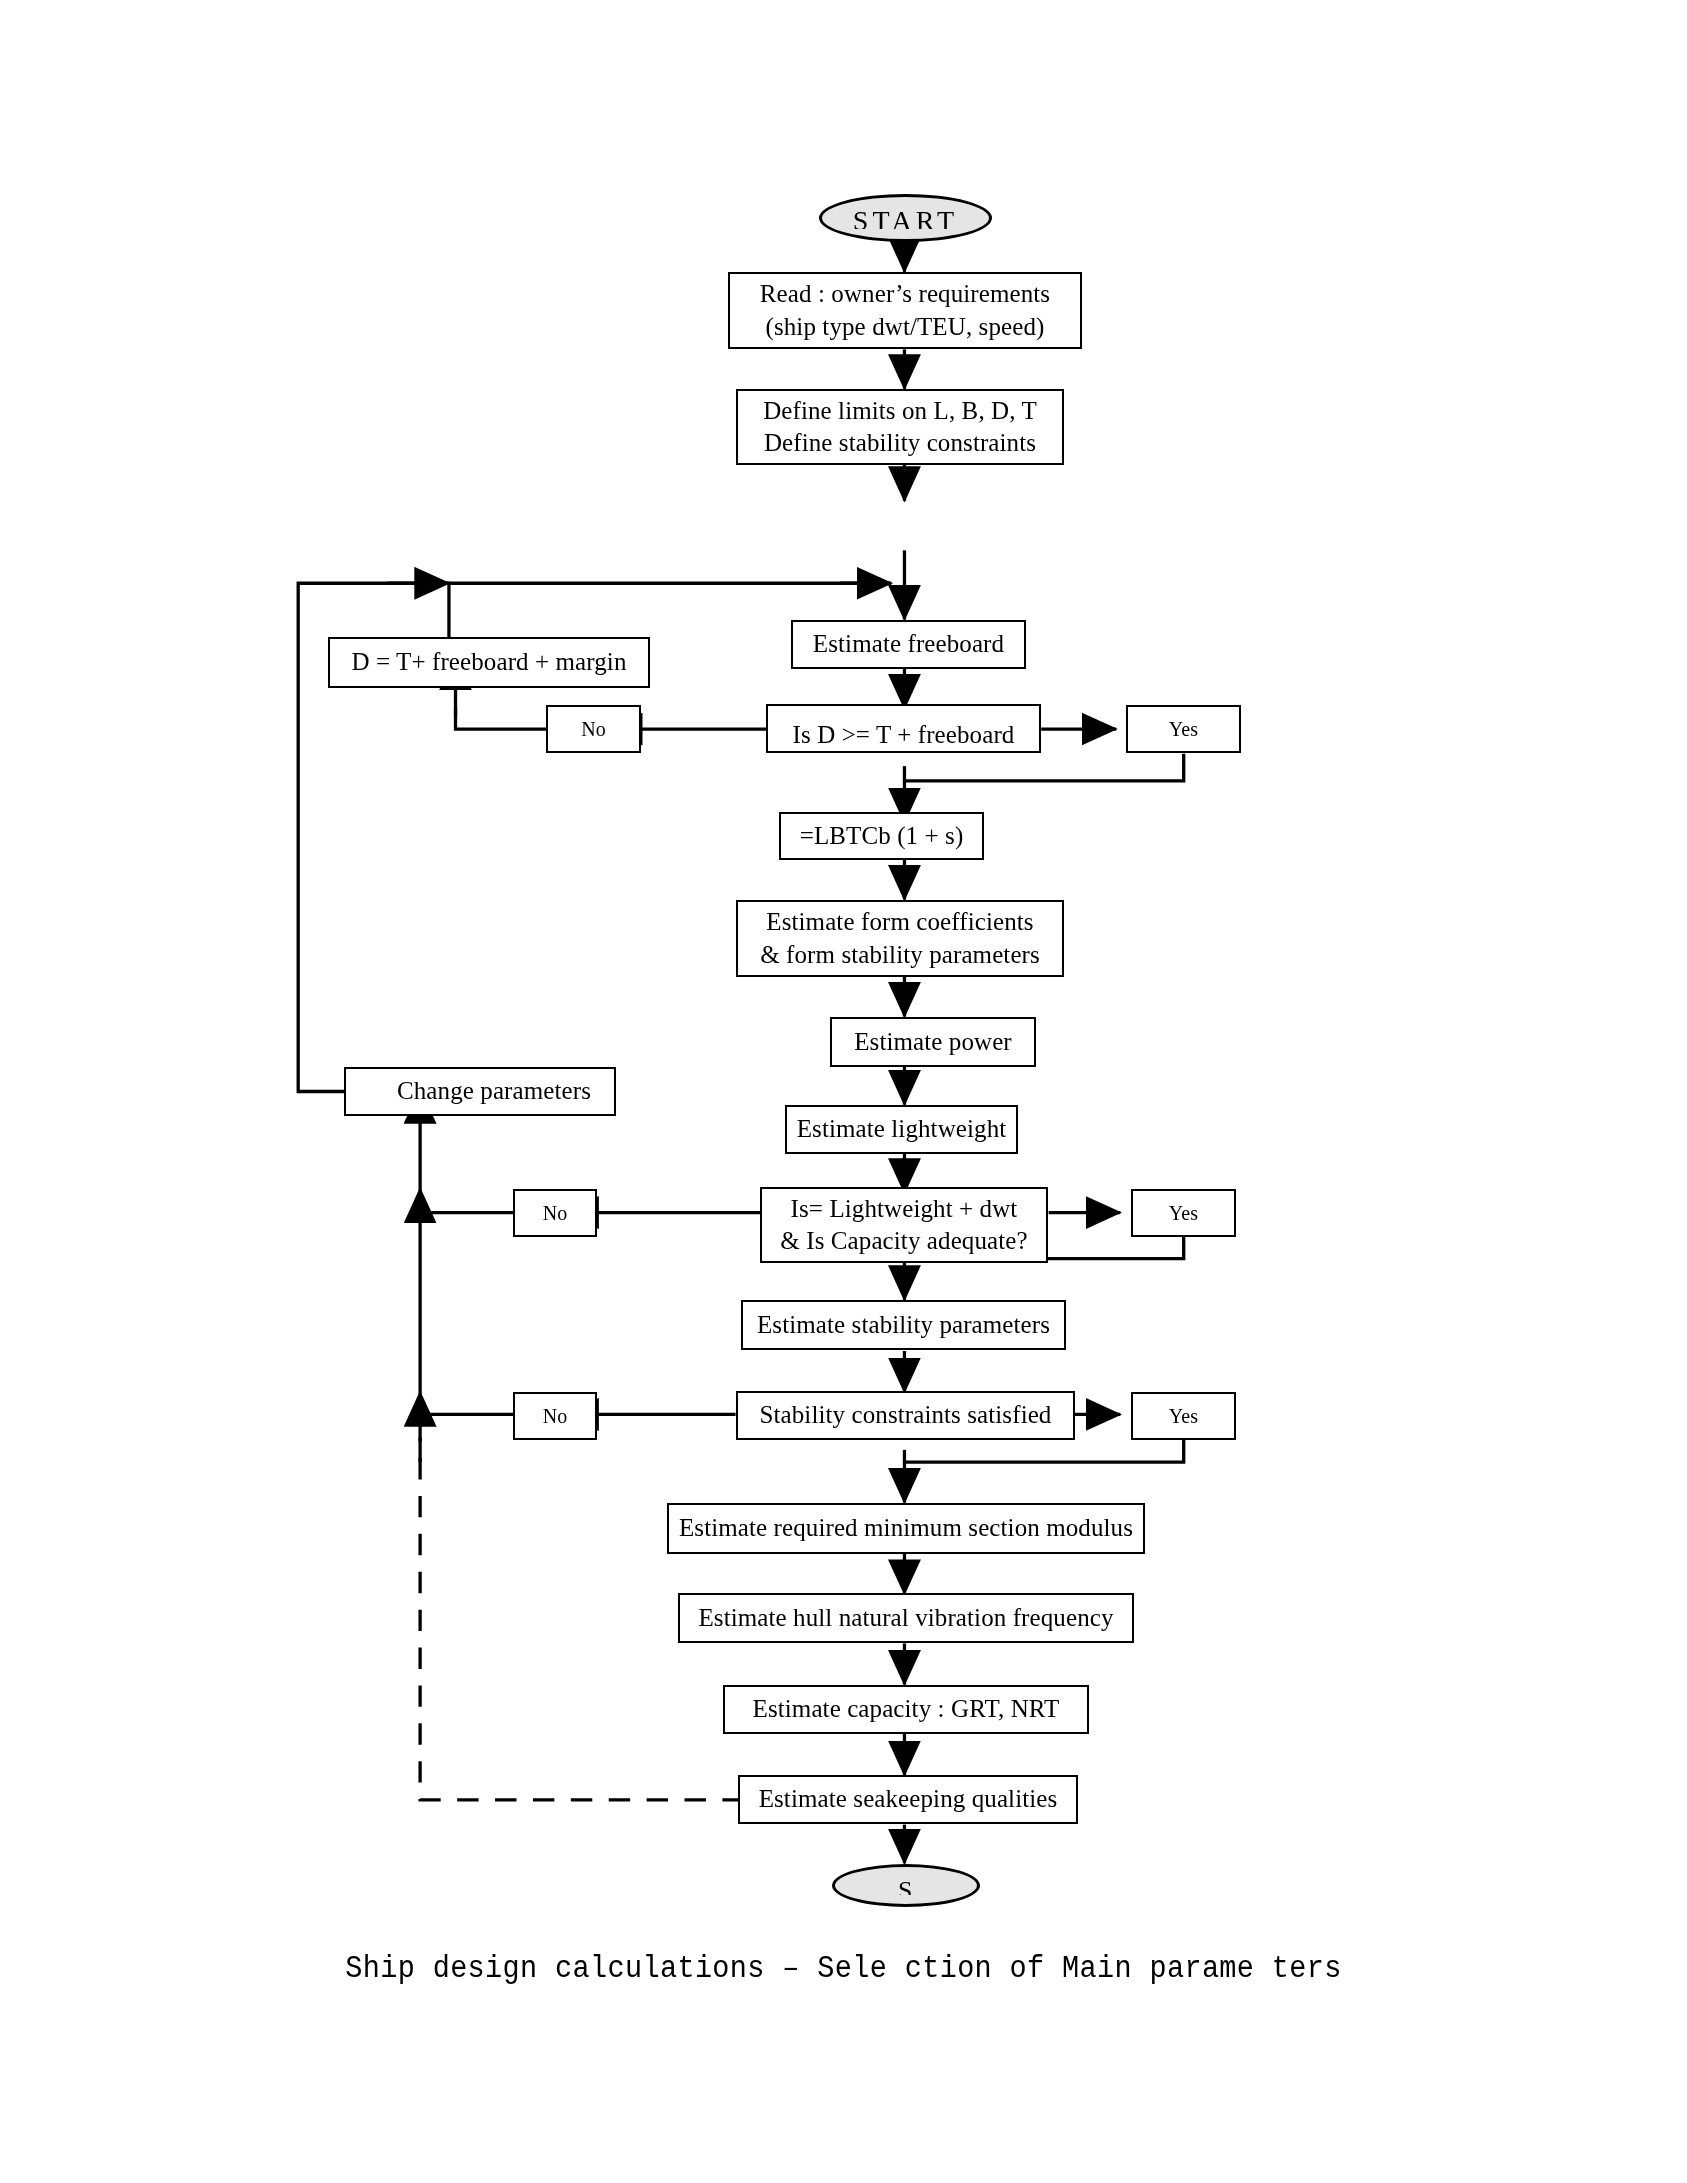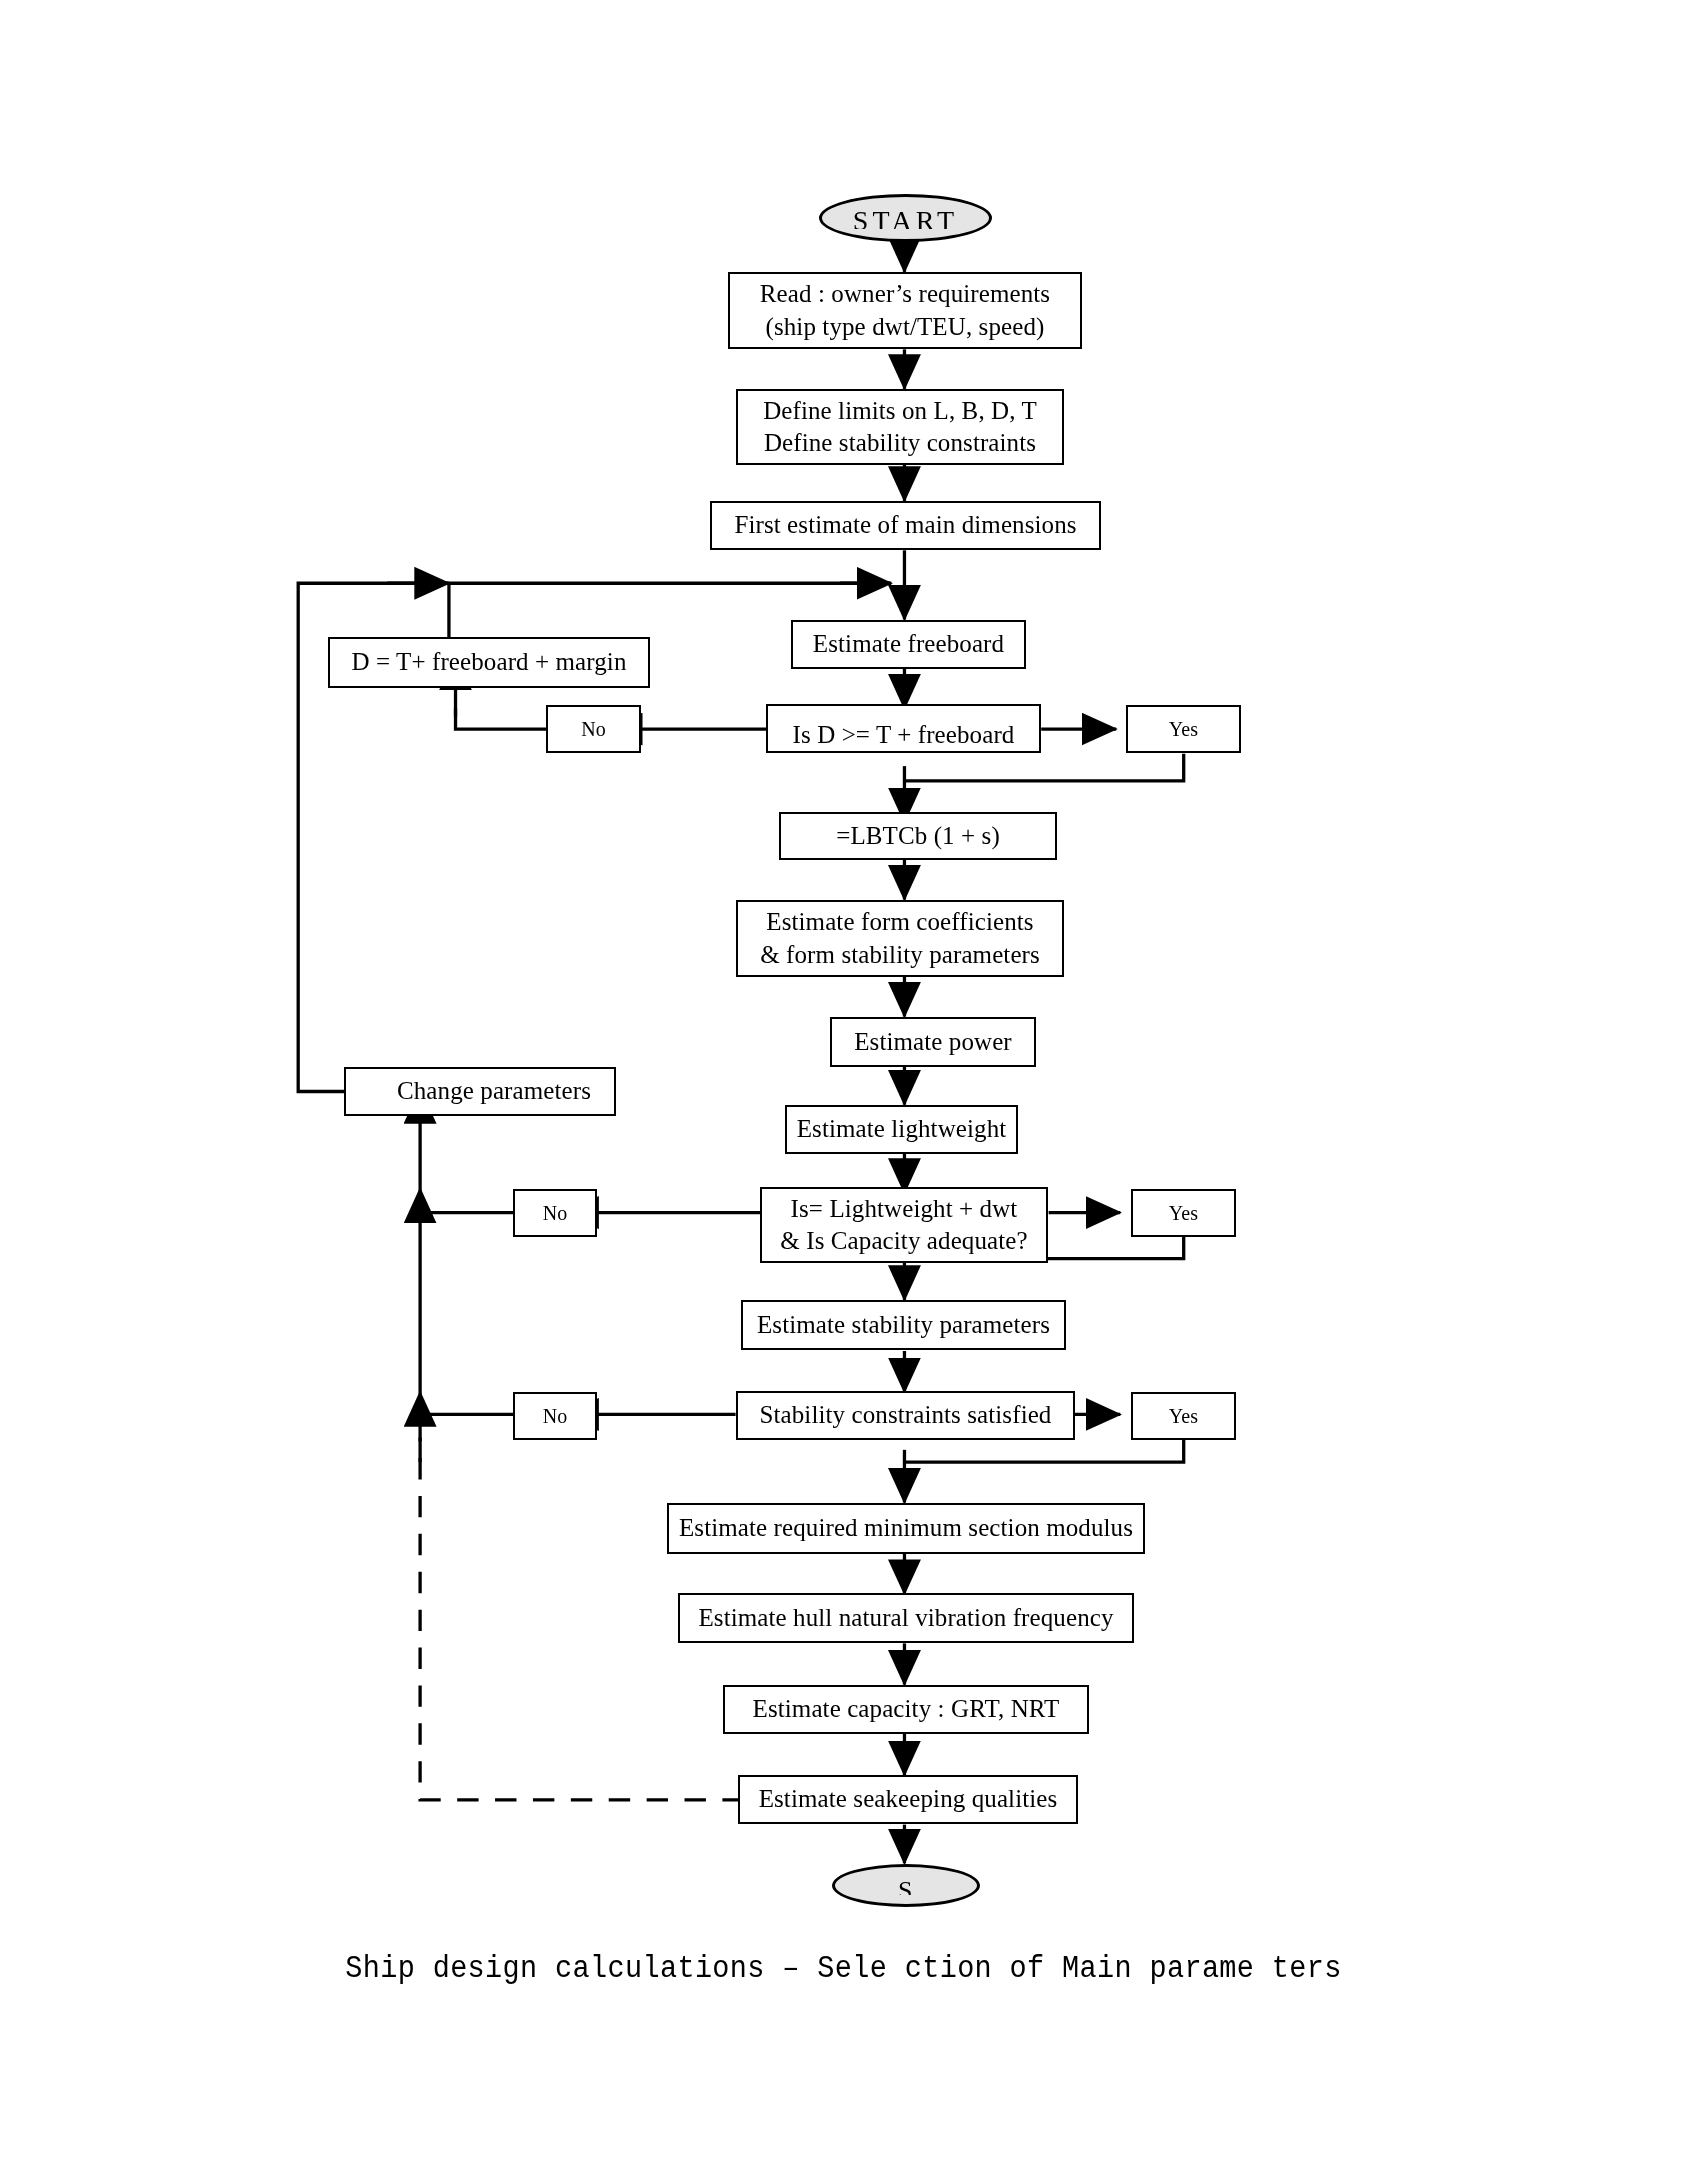--- a/index.html
+++ b/index.html
@@ -190,23 +190,20 @@
   <div class="node" style="left:728px;top:272px;width:354px;height:77px;">
     <span class="lines">Read : owner’s requirements
 (ship type dwt/TEU, speed)</span>
   </div>
 
   <div class="node" style="left:736px;top:389px;width:328px;height:76px;">
     <span class="lines">Define limits on L, B, D, T
 Define stability constraints</span>
   </div>
 
-  <div class="node" style="left:710px;top:501px;width:391px;height:49px;">
-    <span class="lines">First estimate of main dimensions</span>
-  </div>
 
   <div class="node" style="left:791px;top:620px;width:235px;height:49px;">
     <span class="lines">Estimate freeboard</span>
   </div>
 
   <div class="node" style="left:328px;top:637px;width:322px;height:51px;">
     <span class="lines">D = T+ freeboard + margin</span>
   </div>
 
   <div class="node" style="left:766px;top:704px;width:275px;height:49px;align-items:flex-end;">
@@ -214,21 +211,21 @@
   </div>
 
   <div class="node yn" style="left:546px;top:705px;width:95px;height:48px;">
     <span class="lines">No</span>
   </div>
 
   <div class="node yn" style="left:1126px;top:705px;width:115px;height:48px;">
     <span class="lines">Yes</span>
   </div>
 
-  <div class="node" style="left:779px;top:812px;width:278px;height:48px;">
+  <div class="node" style="left:779px;top:812px;width:205px;height:48px;">
     <span class="lines">=LBTCb (1 + s)</span>
   </div>
 
   <div class="node" style="left:736px;top:900px;width:328px;height:77px;">
     <span class="lines">Estimate form coefficients
 &amp; form stability parameters</span>
   </div>
 
   <div class="node" style="left:799px;top:1017px;width:206px;height:50px;margin-left:31px;">
     <span class="lines">Estimate power</span>

